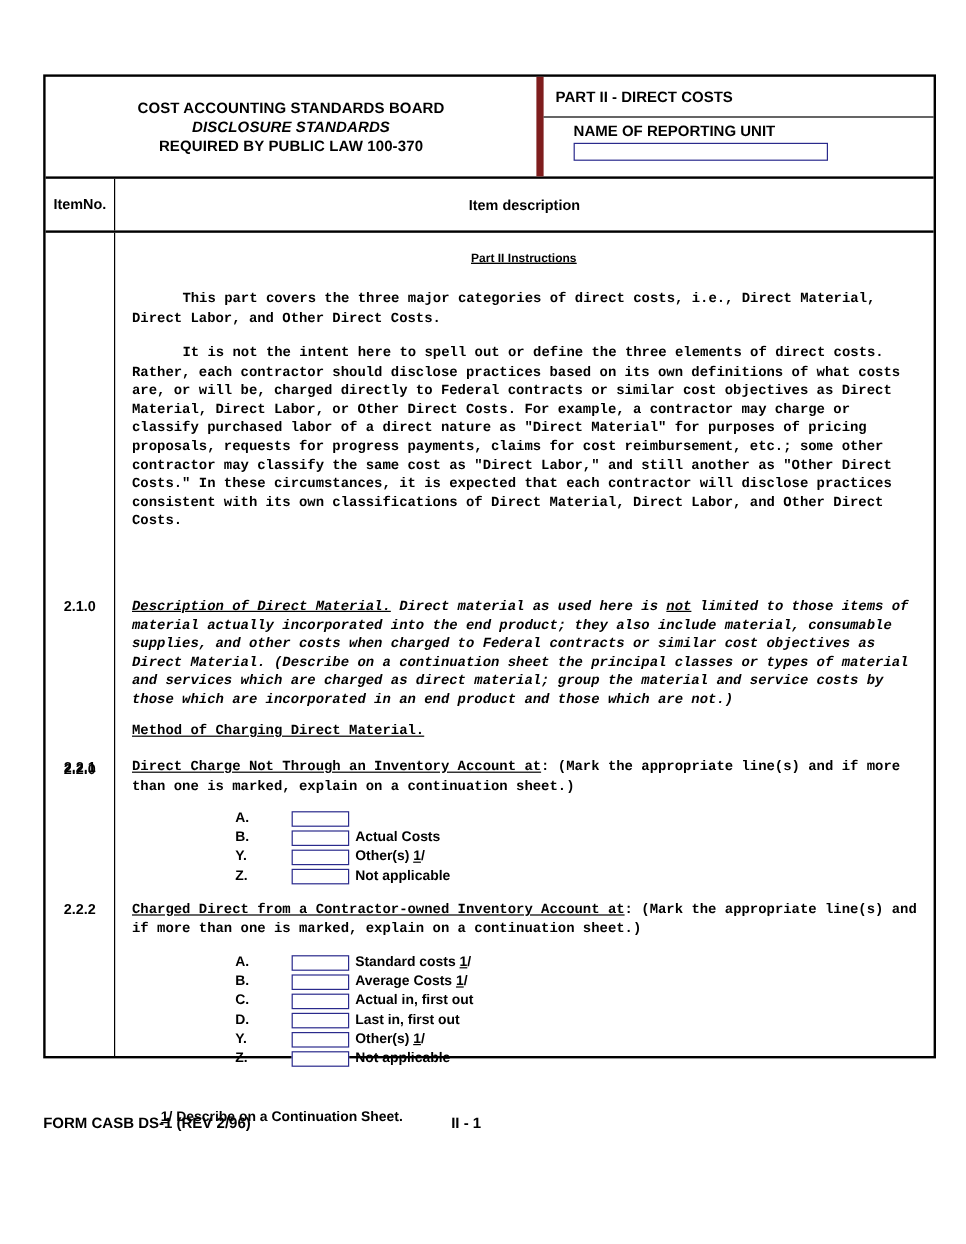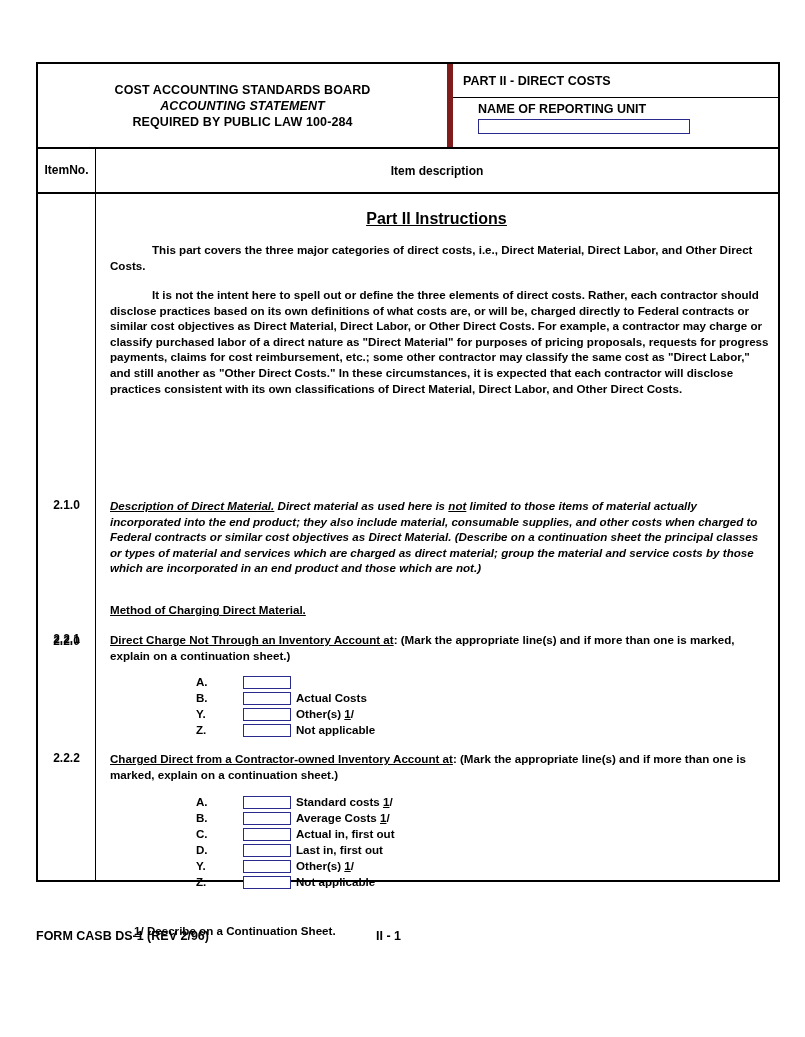--- a/index.html
+++ b/index.html
@@ -179,30 +179,31 @@
   }
 
   .desc {
     position: absolute;
     left: 72px;
     width: 660px;
     font-size: 11.6px;
     font-weight: bold;
     line-height: 15.6px;
     text-align: left;
+    font-family: Liberation Mono, monospace;
   }
 
   .desc.italic { font-style: italic; }
 
   .center-title {
     position: absolute;
     left: 57px;
     right: 0;
     text-align: center;
-    font-size: 16px;
+    font-size: 10px;
     font-weight: bold;
     text-decoration: underline;
   }
   .center-title u { text-decoration: underline; }
 
   .indent { text-indent: 42px; }
 
   u.hd { text-decoration: underline; }
 
   
@@ -279,22 +280,22 @@
 <body>
 
 <div class="page">
 
   <div class="form-table">
 
     <div class="header-band">
 
       <div class="header-left">
         <div class="hl-line">COST ACCOUNTING STANDARDS BOARD</div>
-        <div class="hl-line italic">ACCOUNTING STATEMENT</div>
-        <div class="hl-line">REQUIRED BY PUBLIC LAW 100-284</div>
+        <div class="hl-line italic">DISCLOSURE STANDARDS</div>
+        <div class="hl-line">REQUIRED BY PUBLIC LAW 100-370</div>
       </div>
 
       <div class="header-right">
         <div class="hr-part">
           <span>PART II - DIRECT COSTS</span>
         </div>
         <div class="hr-unit">
           <span class="hr-unit-label">NAME OF REPORTING UNIT</span>
           <input class="unit-input" type="text" value="" style="">
         </div>

